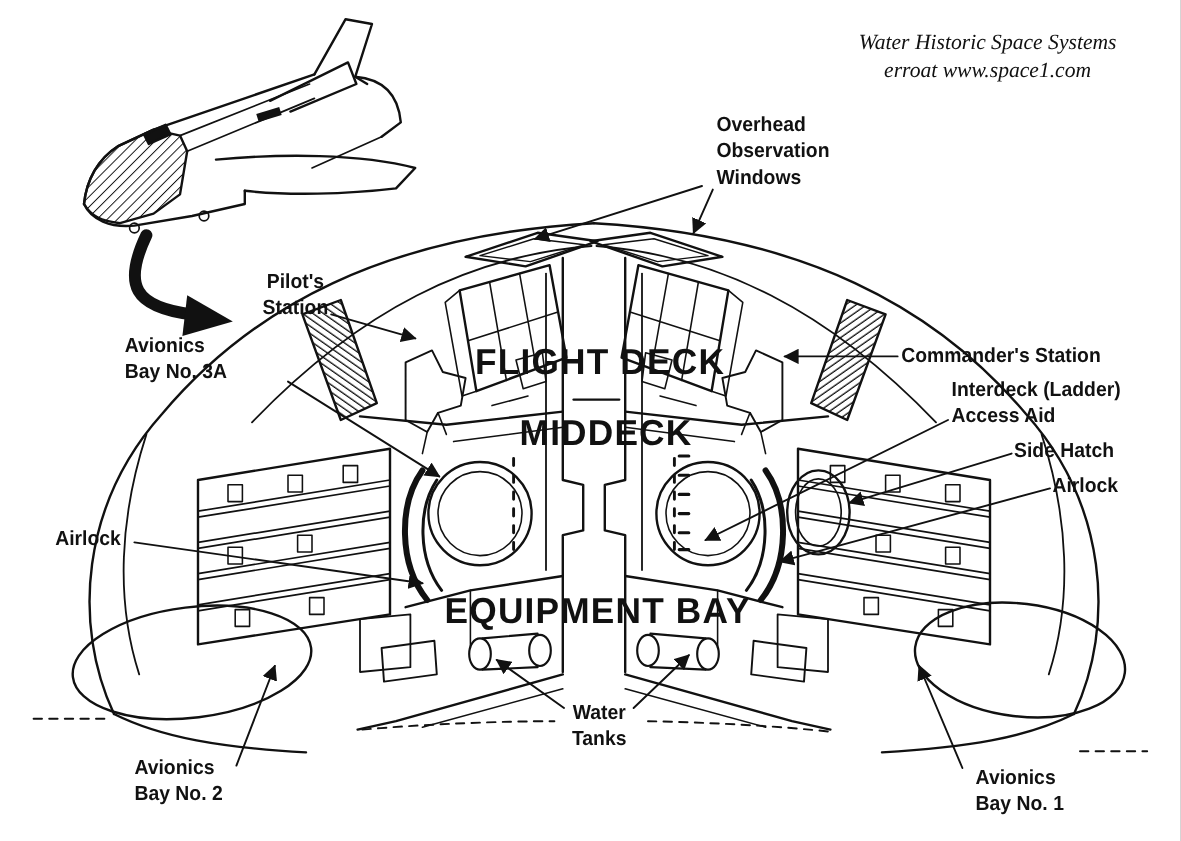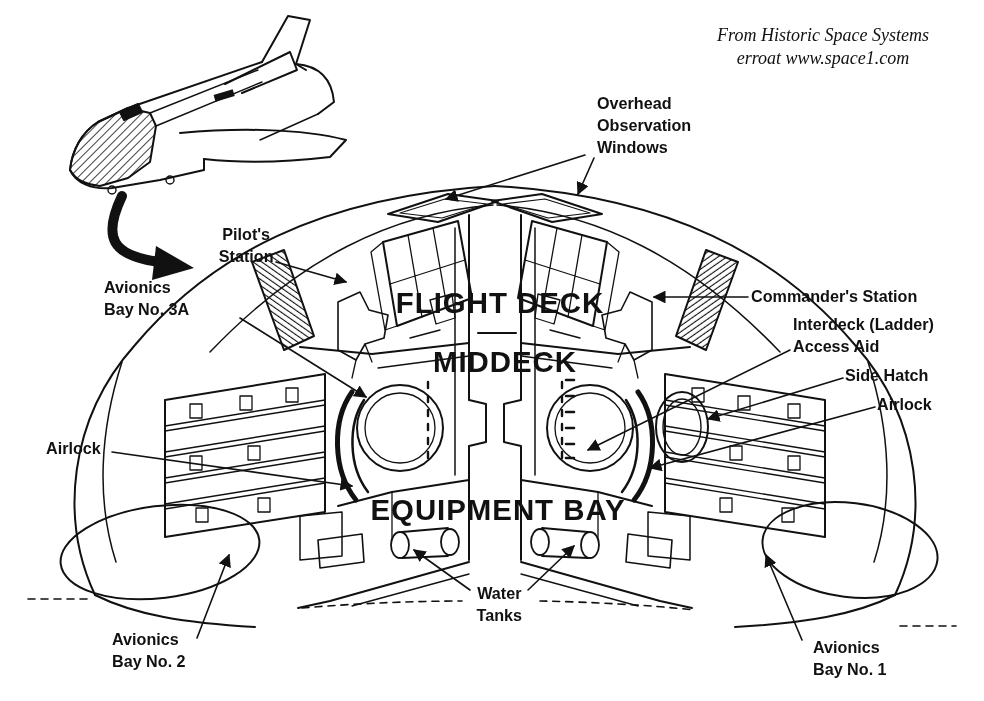--- a/index.html
+++ b/index.html
@@ -152,21 +152,21 @@
       <path d="M843,378 L708,419" marker-end="url(#ah)"></path>
       <path d="M875,407 L650,468" marker-end="url(#ah)"></path>
       <path d="M112,452 L352,486" marker-end="url(#ah)"></path>
       <path d="M470,590 L414,550" marker-end="url(#ah)"></path>
       <path d="M528,590 L574,546" marker-end="url(#ah)"></path>
       <path d="M197,638 L229,555" marker-end="url(#ah)"></path>
       <path d="M802,640 L766,555" marker-end="url(#ah)"></path>
     </g>
   </svg>
 
-  <div class="attr"><span>From Historic Space Systems</span><br>
+  <div class="attr"><span>Water Historic Space Systems</span><br>
 erro<span>at www.space1.com</span></div>
 
   <div class="lbl" style="left:597px;top:93px;">Overhead
 Observation
 Windows</div>
   <div class="lbl ctr" style="left:212px;top:224px;width:72px;">Pilot's
 Station</div>
   <div class="lbl" style="left:104px;top:277px;">Avionics
 Bay No. 3A</div>
   <div class="big" style="left:350px;top:288px;width:300px;">FLIGHT DECK</div>

